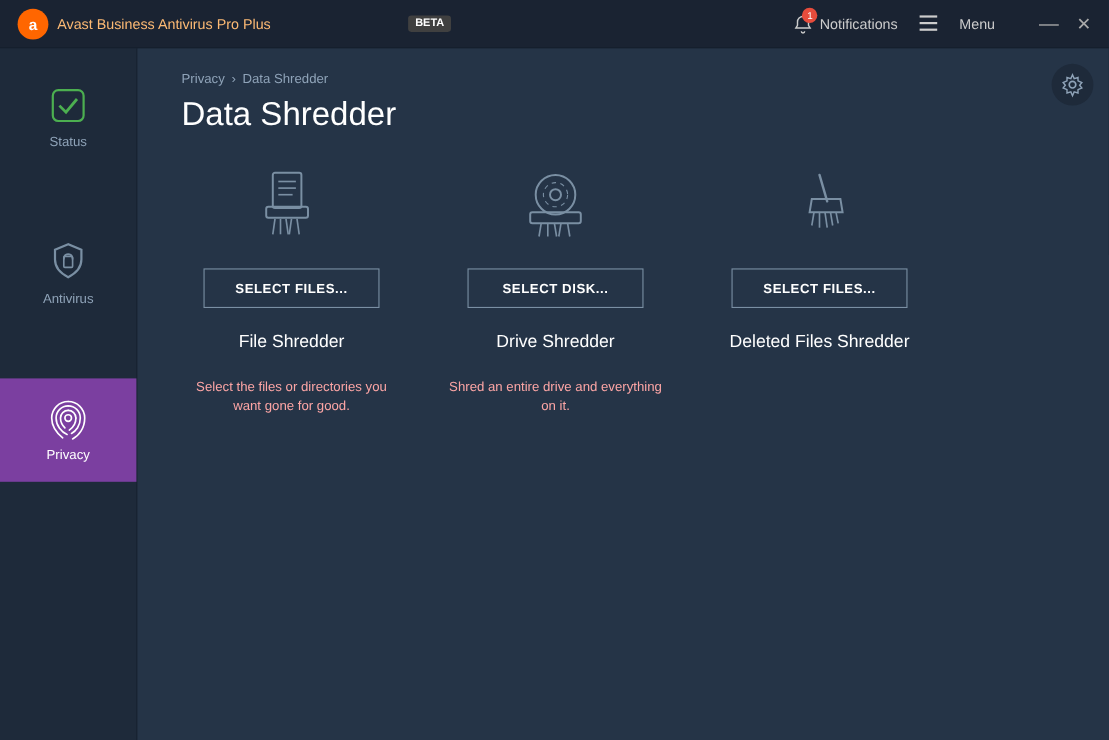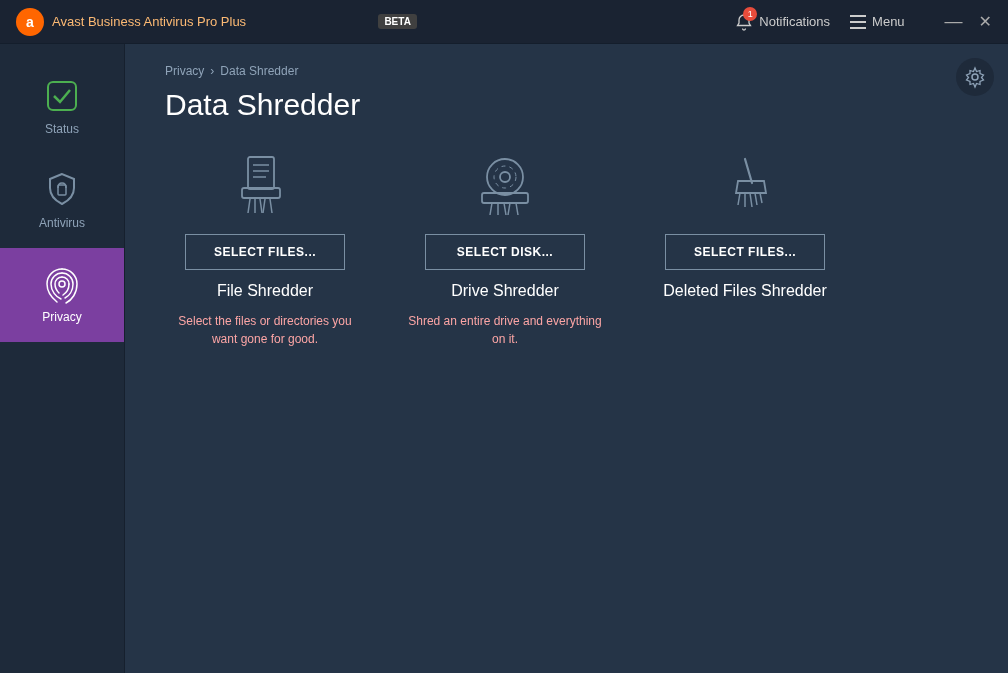--- a/index.html
+++ b/index.html
@@ -63,22 +63,22 @@
       font-size: 9px;
       width: 14px;
       height: 14px;
       border-radius: 50%;
       display: flex;
       align-items: center;
       justify-content: center;
     }
     .titlebar-menu {
       display: flex;
-      align-items: flex-end;
-      gap: 6px;
+      align-items: flex-start;
+      gap: 20px;
       color: #ccc;
       font-size: 13px;
       cursor: pointer;
     }
     .titlebar-controls {
       display: flex;
       align-items: center;
       gap: 16px;
       margin-left: 20px;
     }
@@ -96,20 +96,21 @@
 
     
     .sidebar {
       width: 125px;
       background: #1e2a3a;
       display: flex;
       flex-direction: column;
       align-items: center;
       padding-top: 16px;
       border-right: 1px solid #16202e;
+      gap: 48px;
     }
     .sidebar-item {
       width: 100%;
       display: flex;
       flex-direction: column;
       align-items: center;
       padding: 18px 0;
       cursor: pointer;
       color: #8fa3b8;
       font-size: 13px;
@@ -196,21 +197,21 @@
       gap: 0;
       padding: 20px 40px;
       justify-content: flex-start;
       align-items: flex-start;
       gap: 40px;
     }
     .shredder-card {
       display: flex;
       flex-direction: column;
       align-items: center;
-      gap: 12px;
+      gap: 22px;
       width: 200px;
     }
     .shredder-icon-area {
       width: 80px;
       height: 70px;
       display: flex;
       align-items: center;
       justify-content: center;
       color: #7a8fa3;
     }

